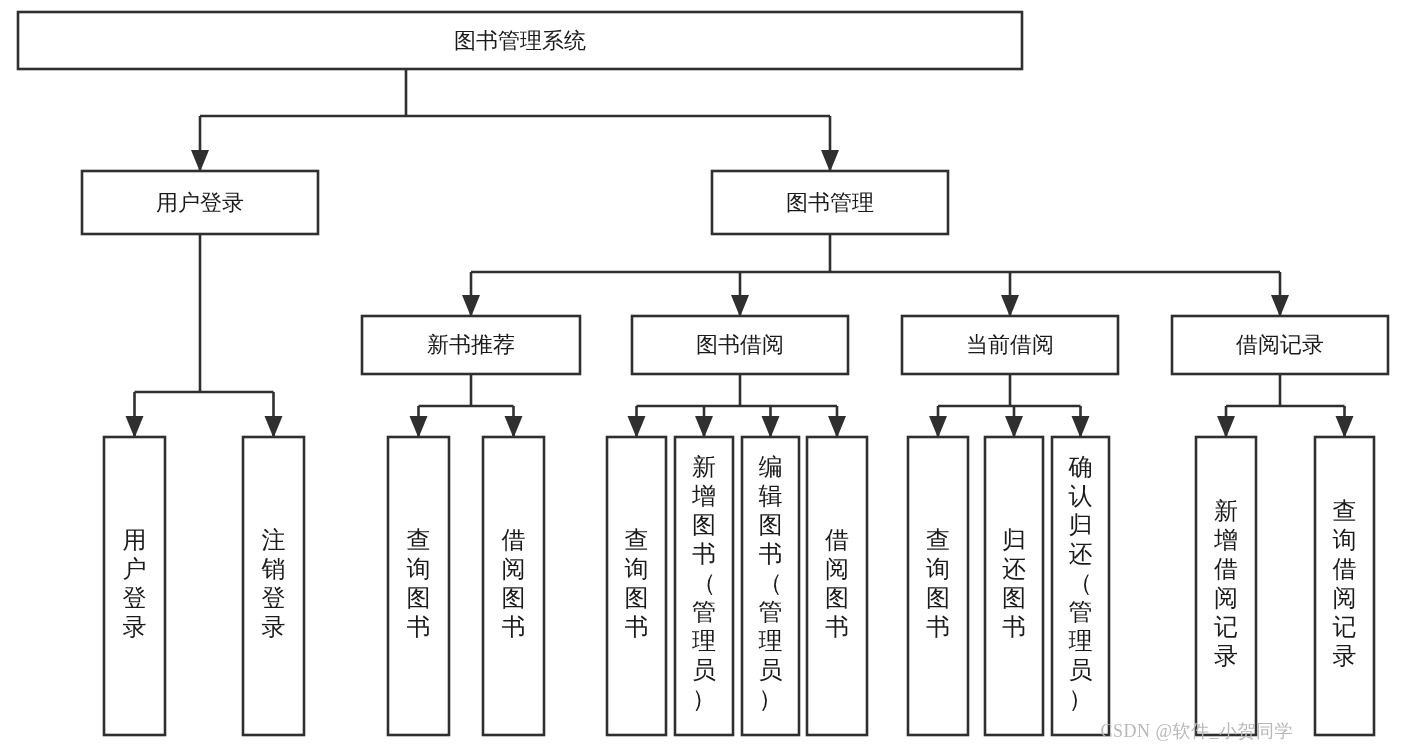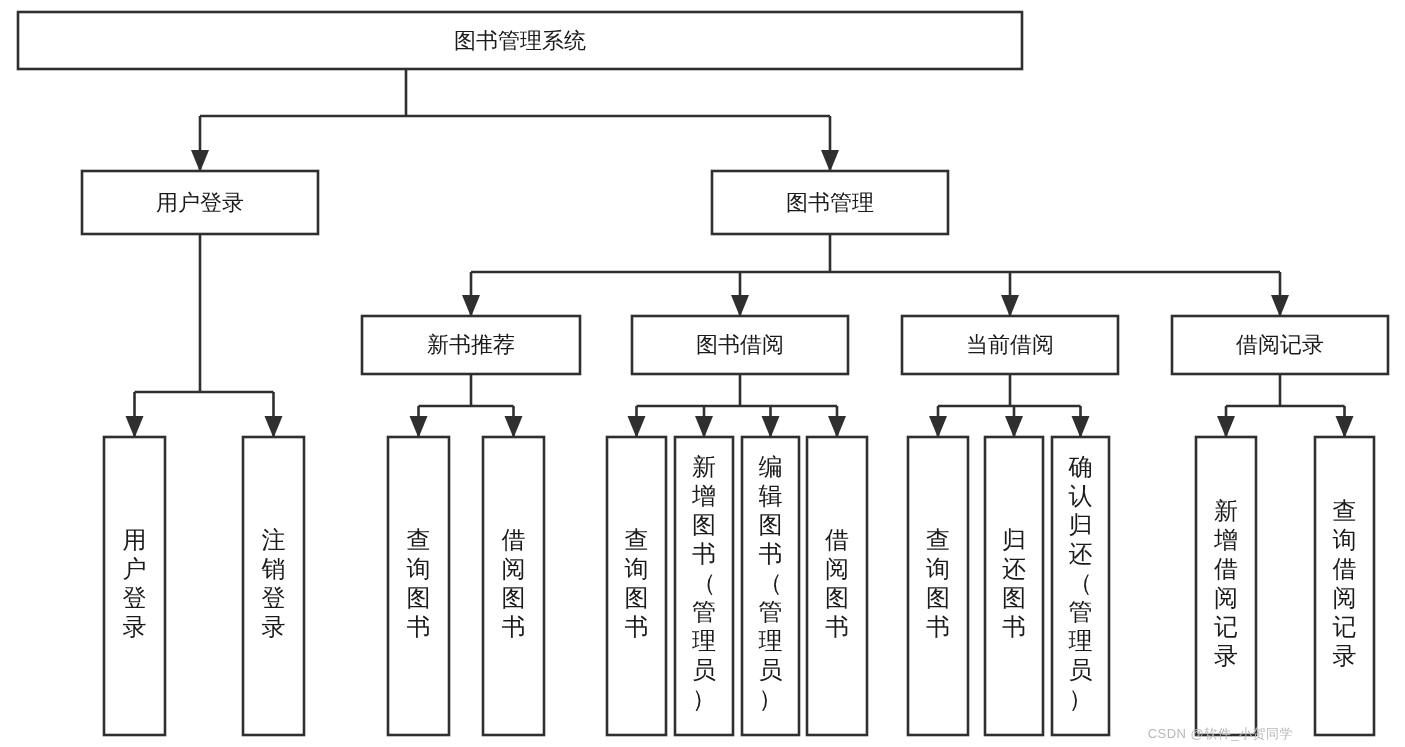--- a/index.html
+++ b/index.html
@@ -51,22 +51,22 @@
     fill: none;
   }
   .arrow-head {
     fill: #2f2f2f;
     stroke: none;
   }
   .watermark-text {
     position: absolute;
     right: 8px;
     bottom: 4px;
-    font-family: Liberation Sans, sans-serif;
-    font-size: 13px;
+    font-family: Liberation Serif, serif;
+    font-size: 18px;
     color: #b8b8b8;
     white-space: nowrap;
     letter-spacing: 0.5px;
     user-select: none;
   }
 </style>
 </head>
 <body>
 
 <div id="diagram-root">

